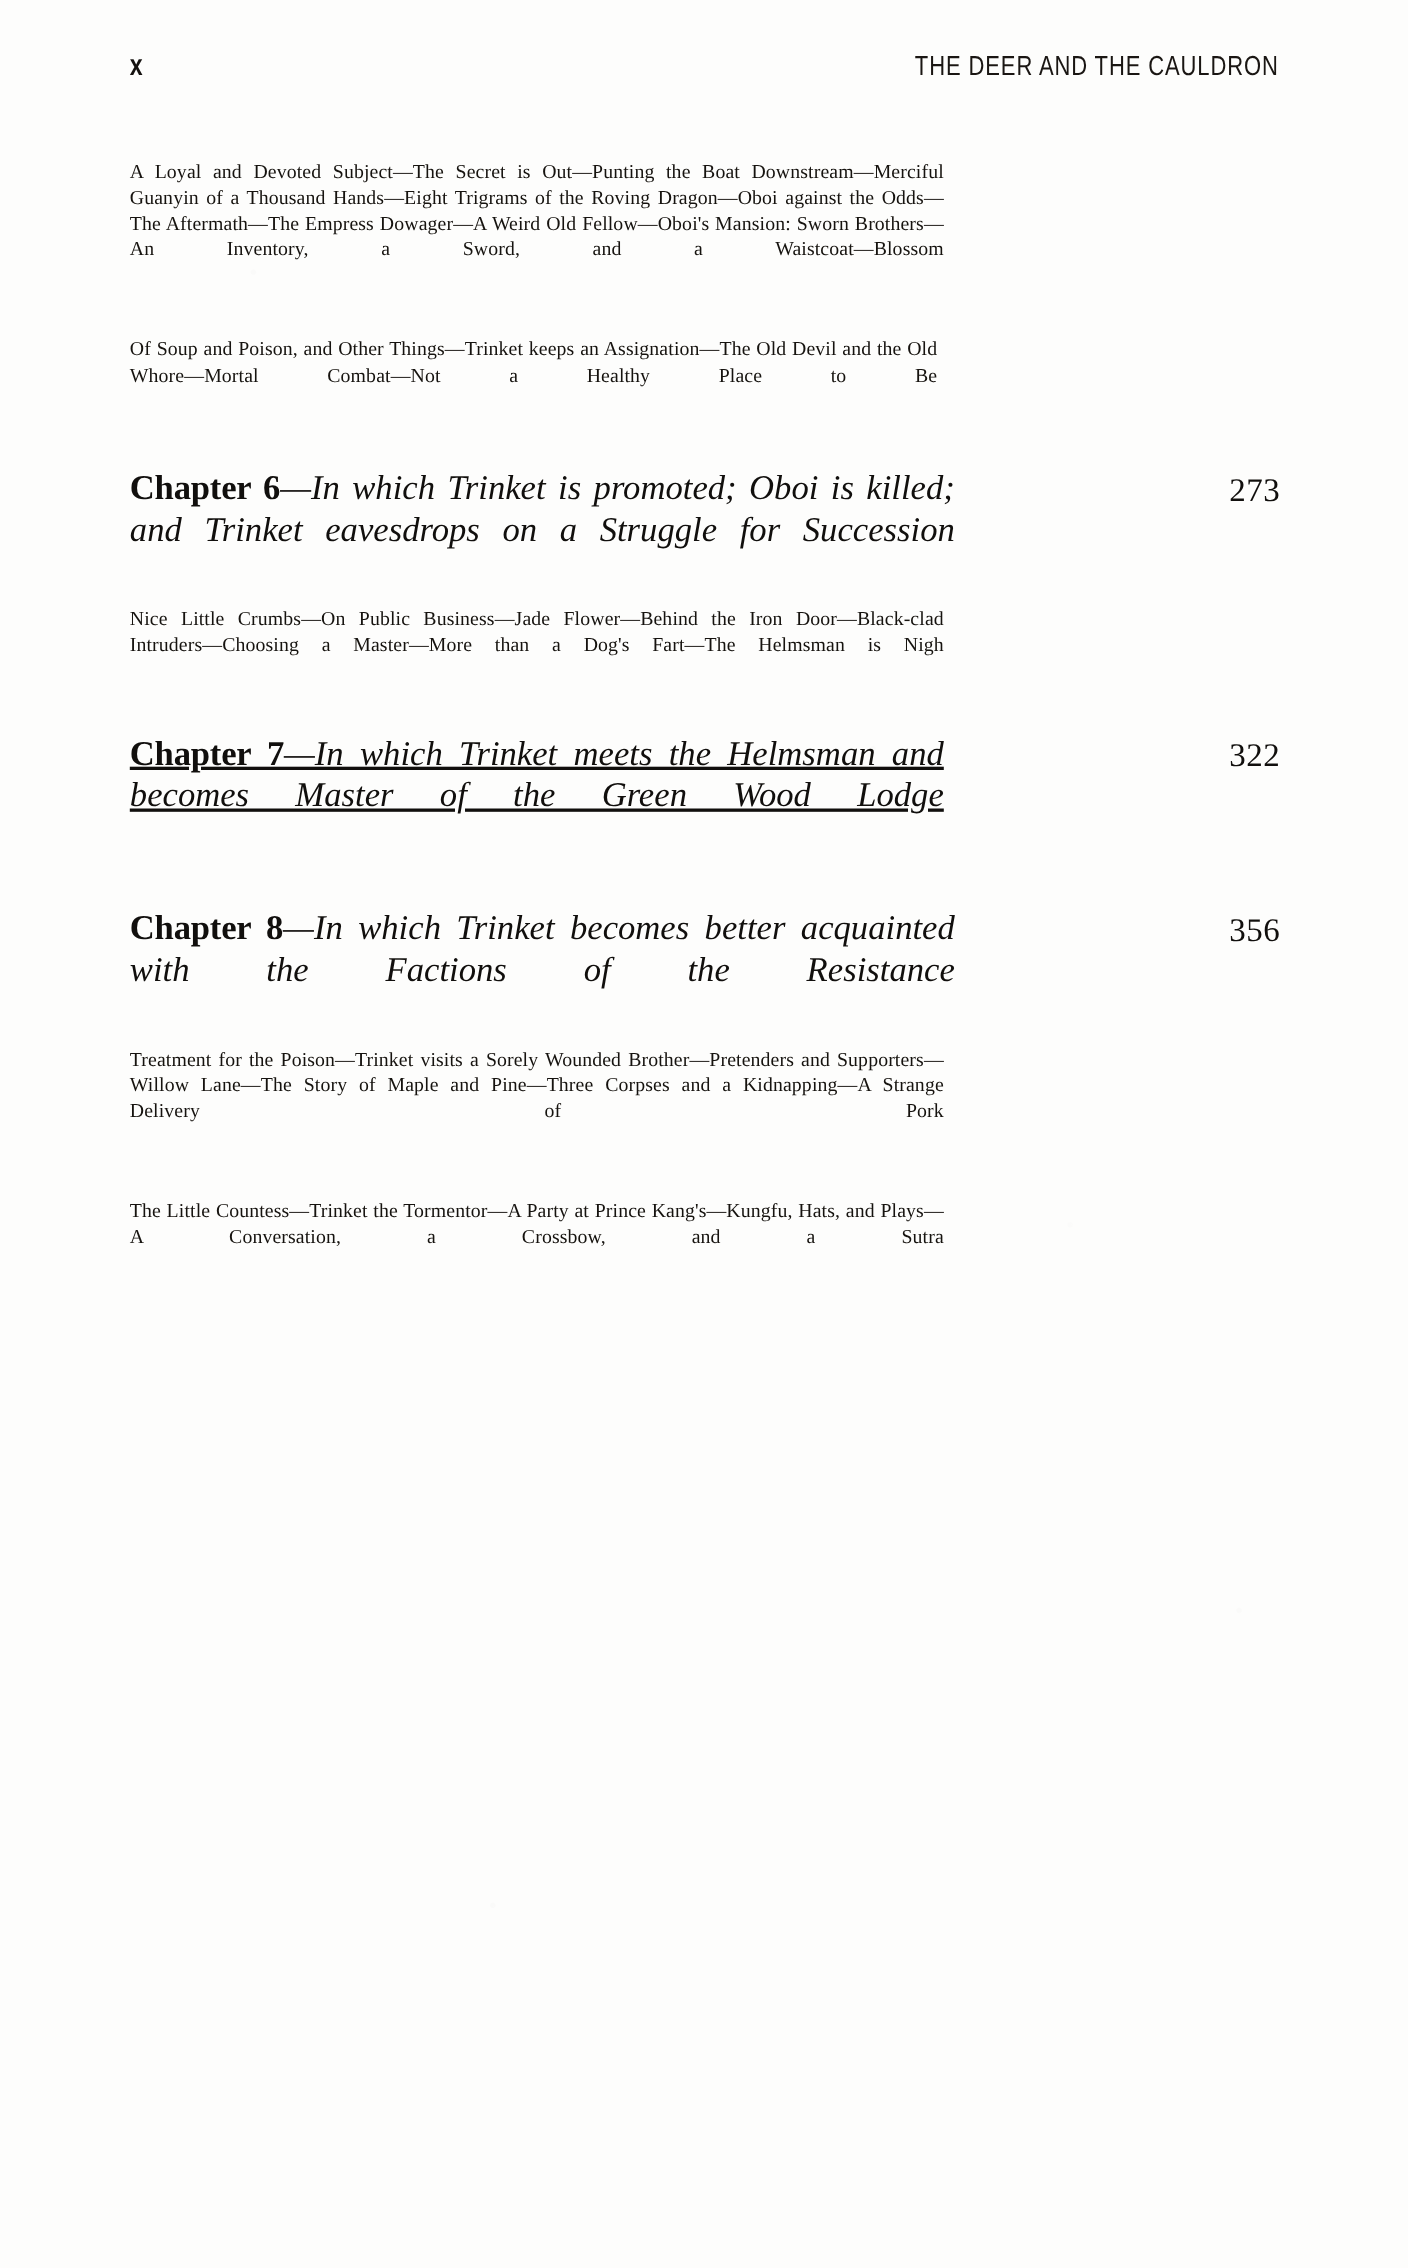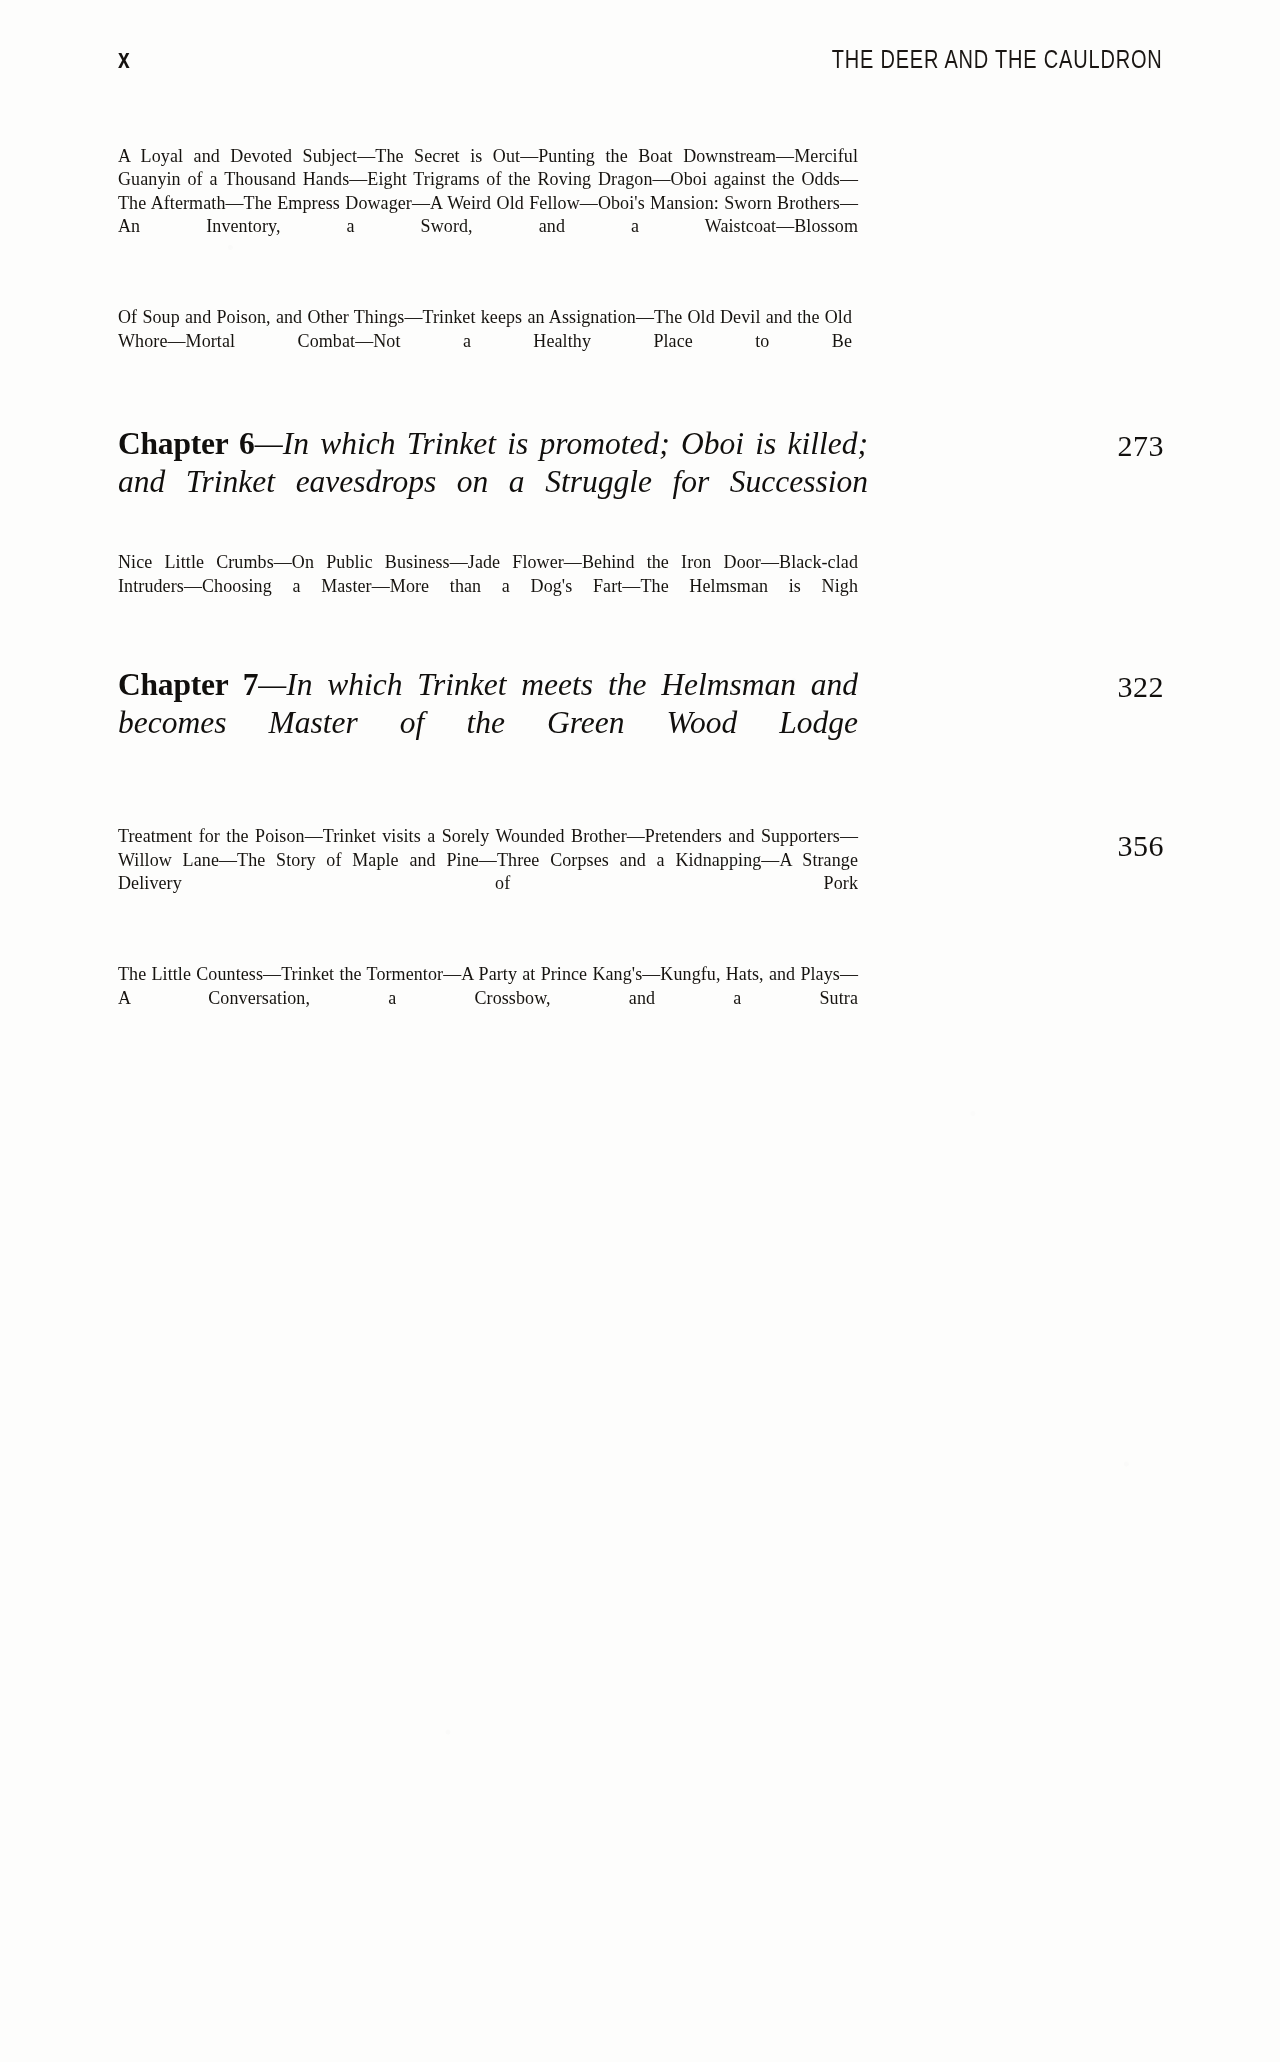--- a/index.html
+++ b/index.html
@@ -153,21 +153,21 @@
   .entry.ch9 { margin-bottom: 0; }
 
   .entry.ch4 .synopsis { width: 740px; }
   .entry.ch5 .synopsis { width: 734px; }
   .entry.ch6 .synopsis { width: 740px; }
   .entry.ch7 .synopsis { width: 740px; }
   .entry.ch8 .synopsis { width: 740px; }
   .entry.ch9 .synopsis { width: 740px; }
 
   .entry.ch7 .chapter-heading,
-  .entry.ch9 .chapter-heading { width: 740px; }
+  .entry.ch9 .chapter-heading { width: 740px; text-decoration: underline; }
 </style>
 </head>
 <body>
 
 <div class="page"></div>
 <div class="paper-noise"></div>
 
 <div class="content">
 
   <div class="running-head">
@@ -195,20 +195,21 @@
 
     <div class="entry ch7">
       <div class="entry-head-row">
         <p class="chapter-heading multi"><span class="chapter-label">Chapter 7</span><span class="chapter-title">—In which Trinket meets the Helmsman and becomes Master of the Green Wood Lodge</span></p>
         <div class="page-num">322</div>
       </div>
     </div>
 
     <div class="entry ch8">
       <div class="entry-head-row">
+        <p class="chapter-heading multi"><span class="chapter-label">Chapter 8</span><span class="chapter-title">—In which Trinket becomes better acquainted with the Factions of the Resistance</span></p>
         <div class="page-num">356</div>
       </div>
       <p class="synopsis">Treatment for the Poison—Trinket visits a Sorely Wounded Brother—Pretenders and Supporters—Willow Lane—The Story of Maple and Pine—Three Corpses and a Kidnapping—A Strange Delivery of Pork</p>
     </div>
 
     <div class="entry ch9">
       <p class="synopsis">The Little Countess—Trinket the Tormentor—A Party at Prince Kang's—Kungfu, Hats, and Plays—A Conversation, a Crossbow, and a Sutra</p>
     </div>
 
   </div>

